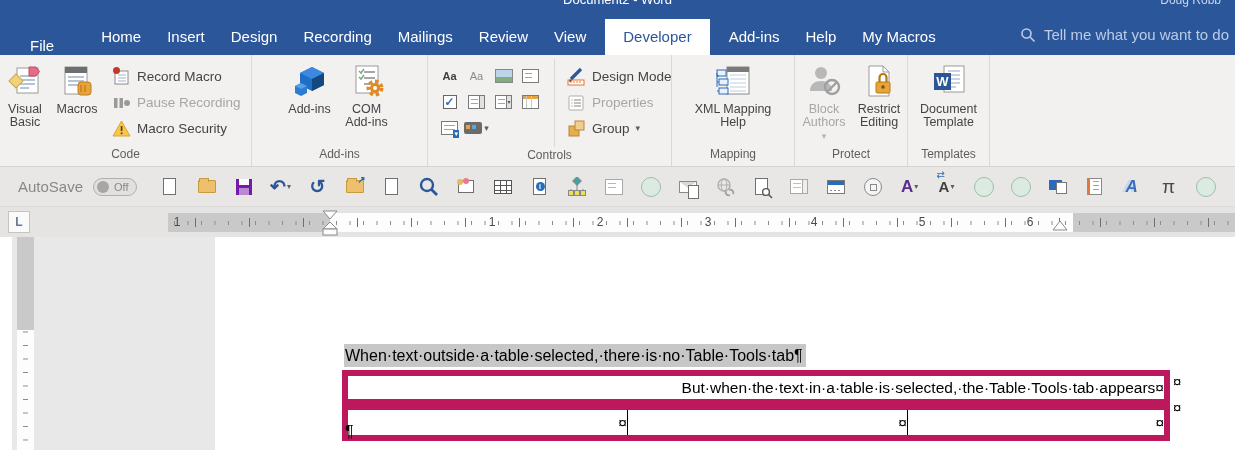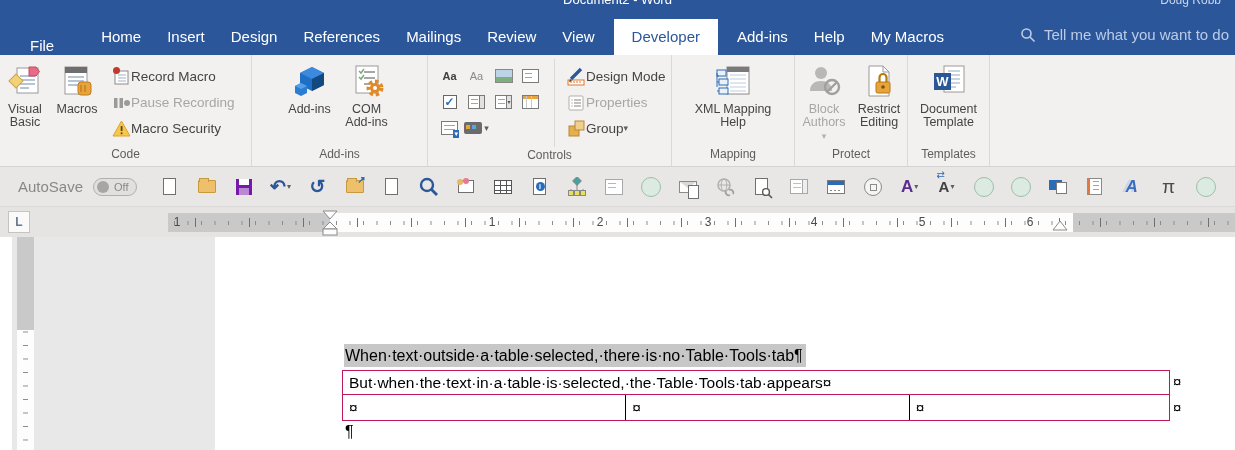--- a/index.html
+++ b/index.html
@@ -21,21 +21,21 @@
 
   
   .ribbon { position:absolute; left:0; top:55px; width:100%; height:112px; background:#f3f1ef; border-bottom:1px solid #d5d3d1; display:flex; }
   .rgroup { position:relative; height:100%; border-right:1px solid #dbd9d7; display:flex; flex-direction:column; }
   .rgroup .gbody { flex:1; display:flex; align-items:flex-start; padding-top:4px; }
   .rgroup .glabel { height:20px; text-align:center; font-size:12px; color:#605e5c; line-height:16px; }
   .bigbtn { display:flex; flex-direction:column; align-items:center; justify-content:flex-start; padding:3px 3px 0; cursor:default; }
   .bigbtn .bicon { height:38px; display:flex; align-items:center; justify-content:center; }
   .bigbtn .blabel { font-size:12.5px; line-height:13px; color:#444; text-align:center; margin-top:3px; }
   .bigbtn.disabled .blabel { color:#a8a6a4; }
-  .smallbtn { display:flex; align-items:center; height:26px; font-size:13.5px; color:#444; white-space:nowrap; cursor:default; }
+  .smallbtn { display:flex; align-items:center; gap:6px; height:26px; font-size:13.5px; color:#444; white-space:nowrap; cursor:default; }
   .smallbtn.disabled { color:#a8a6a4; }
   .caret { font-size:9px; color:#605e5c; }
   .disabled .caret { color:#b5b3b1; }
 
   
   .cgrid { display:grid; grid-template-columns:repeat(4,27px); grid-auto-rows:26px; padding:4px 4px 0 8px; align-items:center; justify-items:center; }
   .cAa { font-size:11px; font-weight:bold; color:#404040; }
   .cAa.light { color:#8a8a8a; font-weight:normal; }
   .mbox { width:17px; height:14px; border:1px solid #7a7a7a; background:#fff; position:relative; }
   .mbox .lines { position:absolute; left:2px; right:6px; top:3px; height:8px;
@@ -104,21 +104,21 @@
 
   
   .docarea { position:absolute; left:12px; top:237px; width:100%; height:213px; background:#e8e8e8; }
   .vruler { position:absolute; left:5px; top:0; width:17px; height:213px; background:#fdfdfd;
       background-image:linear-gradient(#8a8a8a 1px, transparent 1px); background-size:5px 13.5px; background-position:6px 0; background-repeat:repeat-y; }
   .vruler .vgray { position:absolute; left:0; top:0; width:100%; height:93px; background:#c9c9c9; }
   .page { position:absolute; left:203px; top:0; width:1032px; height:213px; background:#fff; }
   .dtext { font-size:16px; color:#000; white-space:nowrap; font-family:"Liberation Sans",sans-serif; }
   .selline { position:absolute; left:332px; top:107px; height:23px; line-height:23px; background:#c7c7c7; padding:0 3px 0 1px; }
   .wtable { position:absolute; left:330px; top:133px; width:828px; }
-  .trow { display:flex; border:1px solid #be185d; }
+  .trow { display:flex; border:6px solid #be185d;text-align:right; }
   .trow + .trow { margin-top:-1px; }
   .tcell { border-left:1px solid #000; padding-left:6px; font-size:15.5px; line-height:23px; white-space:nowrap; overflow:hidden; }
   .tcell:first-child { border-left:none; }
   .trow1 .tcell { height:23px; width:100%; }
   .trow2 .tcell { height:25px; line-height:25px; }
   .eor { position:absolute; left:1161px; font-size:15px; }
   .endpara { position:absolute; left:333px; top:186px; font-size:16px; }
 </style>
 </head>
 <body>
@@ -128,21 +128,21 @@
   <div class="titlebar">
     <div class="doctitle">Document2 - Word</div>
     <div class="username">Doug Robb</div>
   </div>
 
   <div class="tabrow">
     <div class="tab file">File</div>
     <div class="tab">Home</div>
     <div class="tab">Insert</div>
     <div class="tab">Design</div>
-    <div class="tab">References</div>
+    <div class="tab">Recording</div>
     <div class="tab">Mailings</div>
     <div class="tab">Review</div>
     <div class="tab">View</div>
     <div class="tab active">Developer</div>
     <div class="tab">Add-ins</div>
     <div class="tab">Help</div>
     <div class="tab">My Macros</div>
     <div class="tellme">
       <svg width="16" height="16" viewBox="0 0 16 16">
         <circle cx="6.5" cy="6.5" r="4.5" fill="none" stroke="#bccbe6" stroke-width="1.6"></circle>

